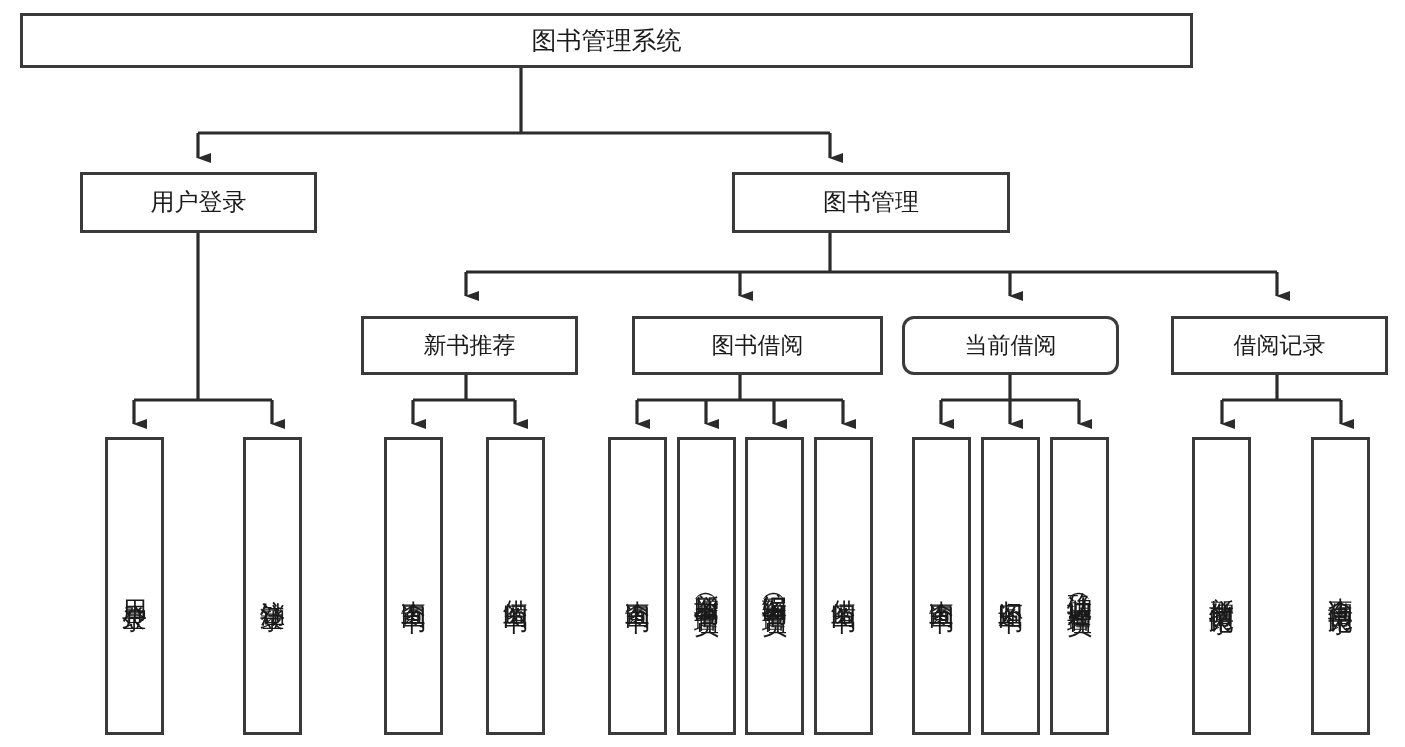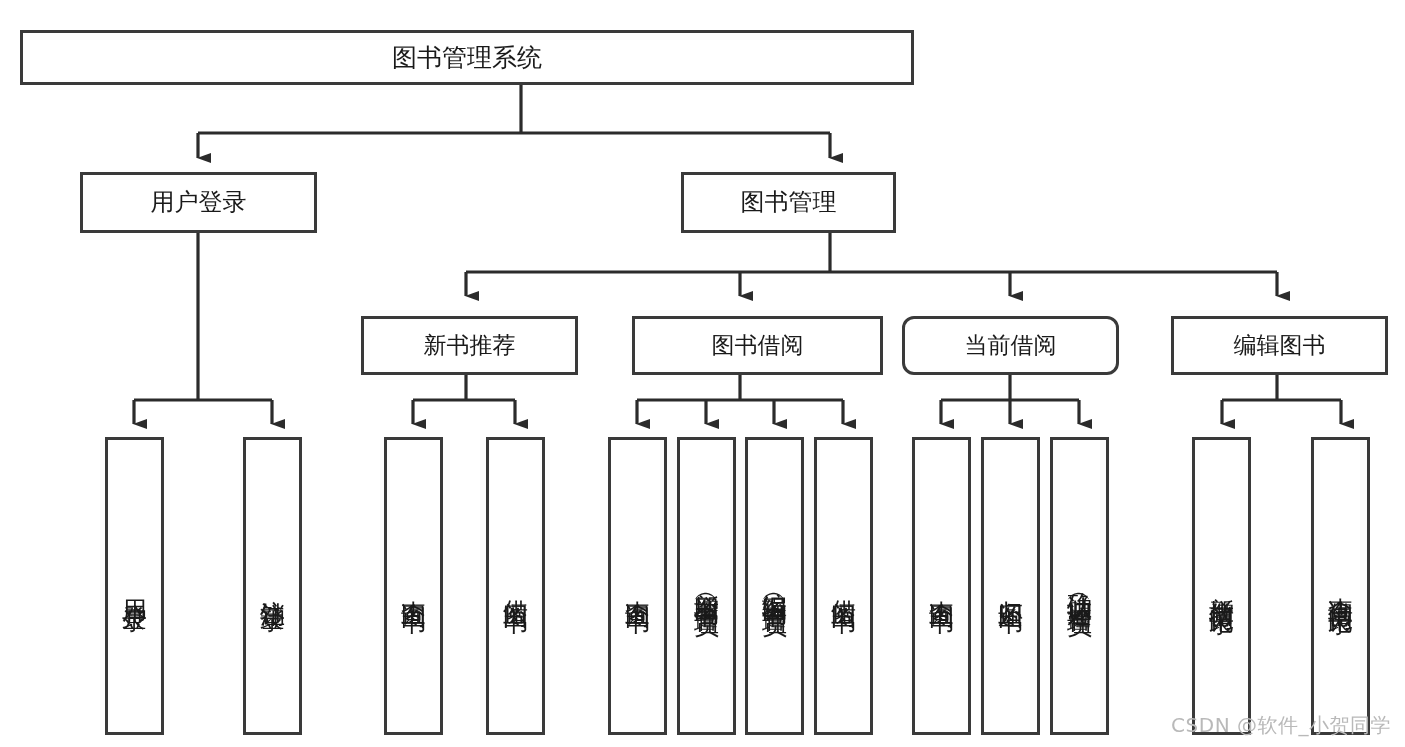--- a/index.html
+++ b/index.html
@@ -119,42 +119,42 @@
       <path d="M 1010 400 L 1010 424" marker-end="url(#arrow)"></path>
       <path d="M 1079 400 L 1079 424" marker-end="url(#arrow)"></path>
 
       <path d="M 1277 375 L 1277 400"></path>
       <path d="M 1222 400 L 1341 400"></path>
       <path d="M 1222 400 L 1222 424" marker-end="url(#arrow)"></path>
       <path d="M 1341 400 L 1341 424" marker-end="url(#arrow)"></path>
     </g>
   </svg>
 
-  <div class="node root" style="left:20px; top:30px; width:894px; height:55px;">
+  <div class="node root" style="left:20px; top:13px; width:1173px; height:55px;">
     <span>图书管理系统</span>
   </div>
 
   <div class="node level2" style="left:80px; top:172px; width:237px; height:61px;">
     <span>用户登录</span>
   </div>
-  <div class="node level2" style="left:681px; top:172px; width:215px; height:61px;">
+  <div class="node level2" style="left:732px; top:172px; width:278px; height:61px;">
     <span>图书管理</span>
   </div>
 
   <div class="node level3" style="left:361px; top:316px; width:217px; height:59px;">
     <span>新书推荐</span>
   </div>
   <div class="node level3" style="left:632px; top:316px; width:251px; height:59px;">
     <span>图书借阅</span>
   </div>
   <div class="node level3" style="left:902px; top:316px; width:217px; height:59px;border-radius:12px;">
     <span>当前借阅</span>
   </div>
   <div class="node level3" style="left:1171px; top:316px; width:217px; height:59px;">
-    <span>编辑图书</span>
+    <span>借阅记录</span>
   </div>
 
   <div class="node leaf" style="left:105px; top:437px; width:59px; height:298px;">
     <span class="vtext">用户登录</span>
   </div>
   <div class="node leaf" style="left:243px; top:437px; width:59px; height:298px;">
     <span class="vtext">注销登录</span>
   </div>
 
   <div class="node leaf" style="left:384px; top:437px; width:59px; height:298px;">
@@ -187,15 +187,14 @@
     <span class="vtext">确认归还（管理员）</span>
   </div>
 
   <div class="node leaf" style="left:1192px; top:437px; width:59px; height:298px;">
     <span class="vtext">新增借阅记录</span>
   </div>
   <div class="node leaf" style="left:1311px; top:437px; width:59px; height:298px;">
     <span class="vtext">查询借阅记录</span>
   </div>
 
-  <div class="watermark">CSDN @软件_小贺同学</div>
 
 </div>
 
 </body></html>

